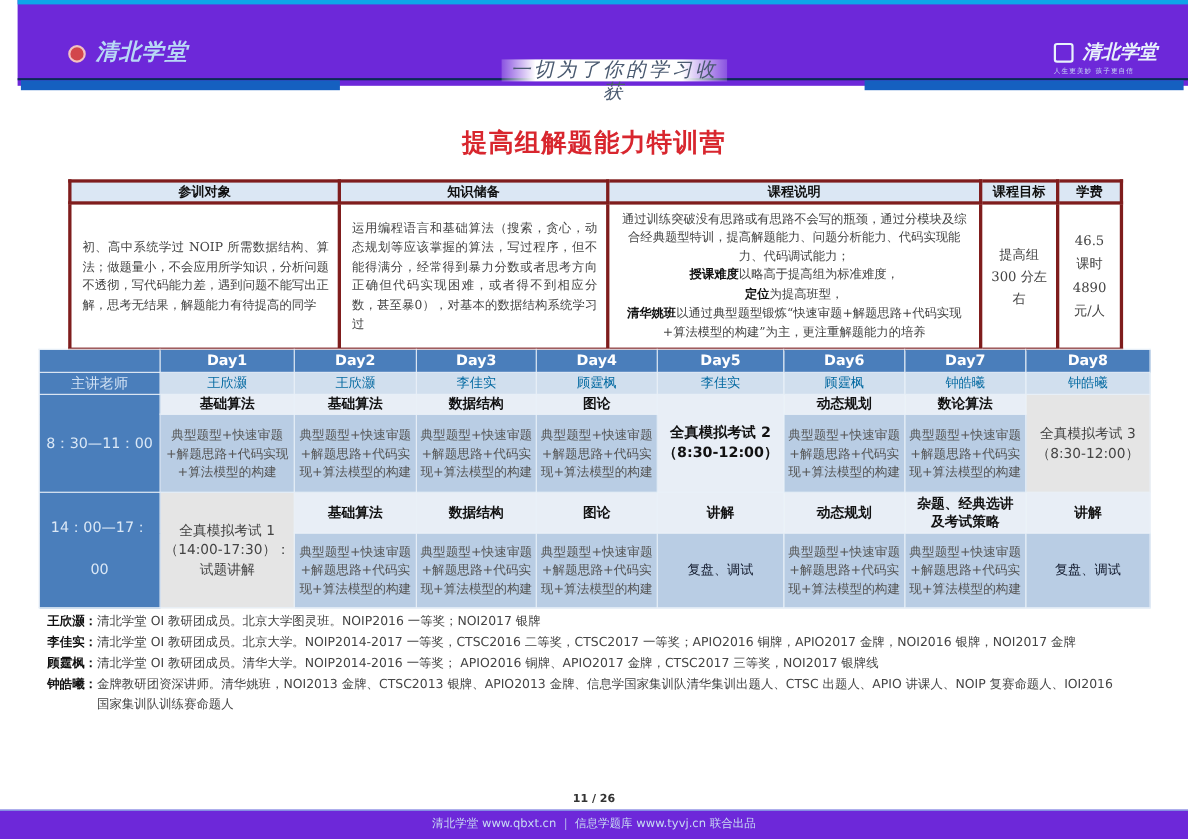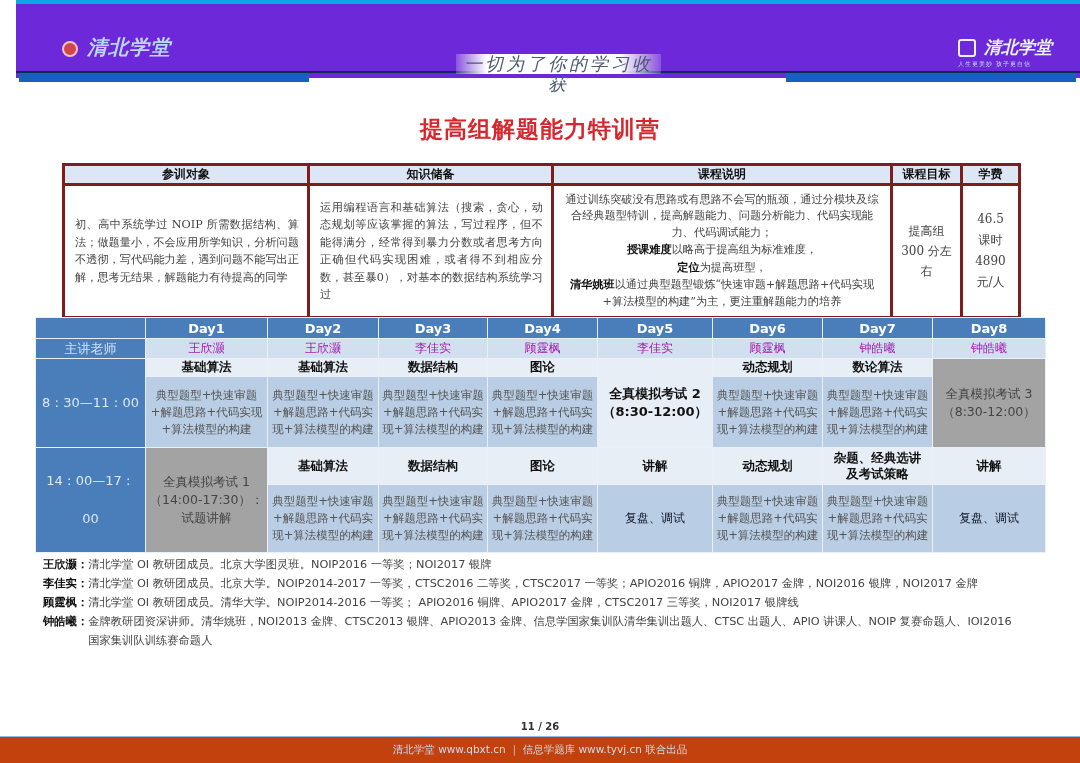--- a/index.html
+++ b/index.html
@@ -27,40 +27,40 @@
   .info th, .info td { border: 3px solid #7f1d1d; }
   .info th { height: 20px; background: #dbe7f4; font-size: 12px; font-weight: bold; color: #111; text-align: center; }
   .info td { height: 133px; font-family: "DejaVu Serif", serif; font-size: 11.2px; line-height: 17.5px; color: #444; padding: 2px 6px; vertical-align: middle; text-align: justify; }
   .info td.center { text-align: center; }
   .info b { color: #111; }
 
   
   .sched { position: absolute; left: 35px; top: 317px; width: 1010px; border-collapse: collapse; table-layout: fixed; }
   .sched td { border: 1px solid #e9f0f8; text-align: center; vertical-align: middle; font-size: 11px; }
   .sched .dayhead td { background: #4a7ebb; color: #ffffff; font-weight: bold; font-size: 13px; height: 21px; }
-  .sched .teacher td { background: #d1dfee; color: #a21caf; font-family: "DejaVu Serif", serif; font-size: 12px; height: 20px; }
+  .sched .teacher td { background: #d1dfee; color: #0369a1; font-family: "DejaVu Serif", serif; font-size: 12px; height: 20px; }
   .sched td.rowlabel { background: #4a7ebb; color: #dbe8f6; font-size: 13px; }
   .sched td.teacherlabel { background: #4a7ebb; color: #cfe0f3; font-family: "DejaVu Serif", serif; font-size: 13px; }
   .sched td.subj { background: #e8eef6; color: #111; font-weight: bold; font-size: 12.5px; height: 18px; }
   .sched td.subj2 { height: 37px; line-height: 16px; }
   .sched td.detail { background: #b9cde4; color: #555; font-size: 11.5px; line-height: 17px; padding: 0 2px; }
   .sched td.exam-bold { background: #e8eef6; color: #111; font-weight: bold; font-size: 13px; line-height: 18px; }
-  .sched td.exam { background: #a3a3a3; color: #444; font-size: 12.5px; line-height: 18px; margin-top: 43px; }
+  .sched td.exam { background: #e5e5e5; color: #444; font-size: 12.5px; line-height: 18px; margin-top: 43px; }
   .sched td.review { background: #b9cde4; color: #0f172a; font-size: 12px; }
 
   
   .bios { position: absolute; left: 43px; top: 555px; width: 1000px; font-size: 11.3px; line-height: 19px; color: #444; }
   .bio { display: flex; }
   .bio .nm { font-weight: bold; color: #111; white-space: nowrap; }
   .bio .tx { white-space: normal; }
   .bio.wrap .tx { padding-right: 10px; }
 
   
   .pagenum { position: absolute; left: 0; top: 721px; width: 1080px; text-align: center; font-size: 10px; font-weight: bold; color: #333; }
-  .footer { position: absolute; left: 0; top: 736px; width: 1080px; height: 27px; background: #c2410c; border-top: 1px solid #8fb8e6; color: #c9dcf3; font-size: 10.5px; text-align: center; line-height: 24px; }
+  .footer { position: absolute; left: 0; top: 736px; width: 1080px; height: 27px; background: #6d28d9; border-top: 1px solid #8fb8e6; color: #c9dcf3; font-size: 10.5px; text-align: center; line-height: 24px; }
 </style>
 </head>
 <body>
 
 <div class="banner">
   <div class="logo-left">
     <span class="dot"></span>
     <span>清北学堂</span>
   </div>
   <div class="rule"></div>

